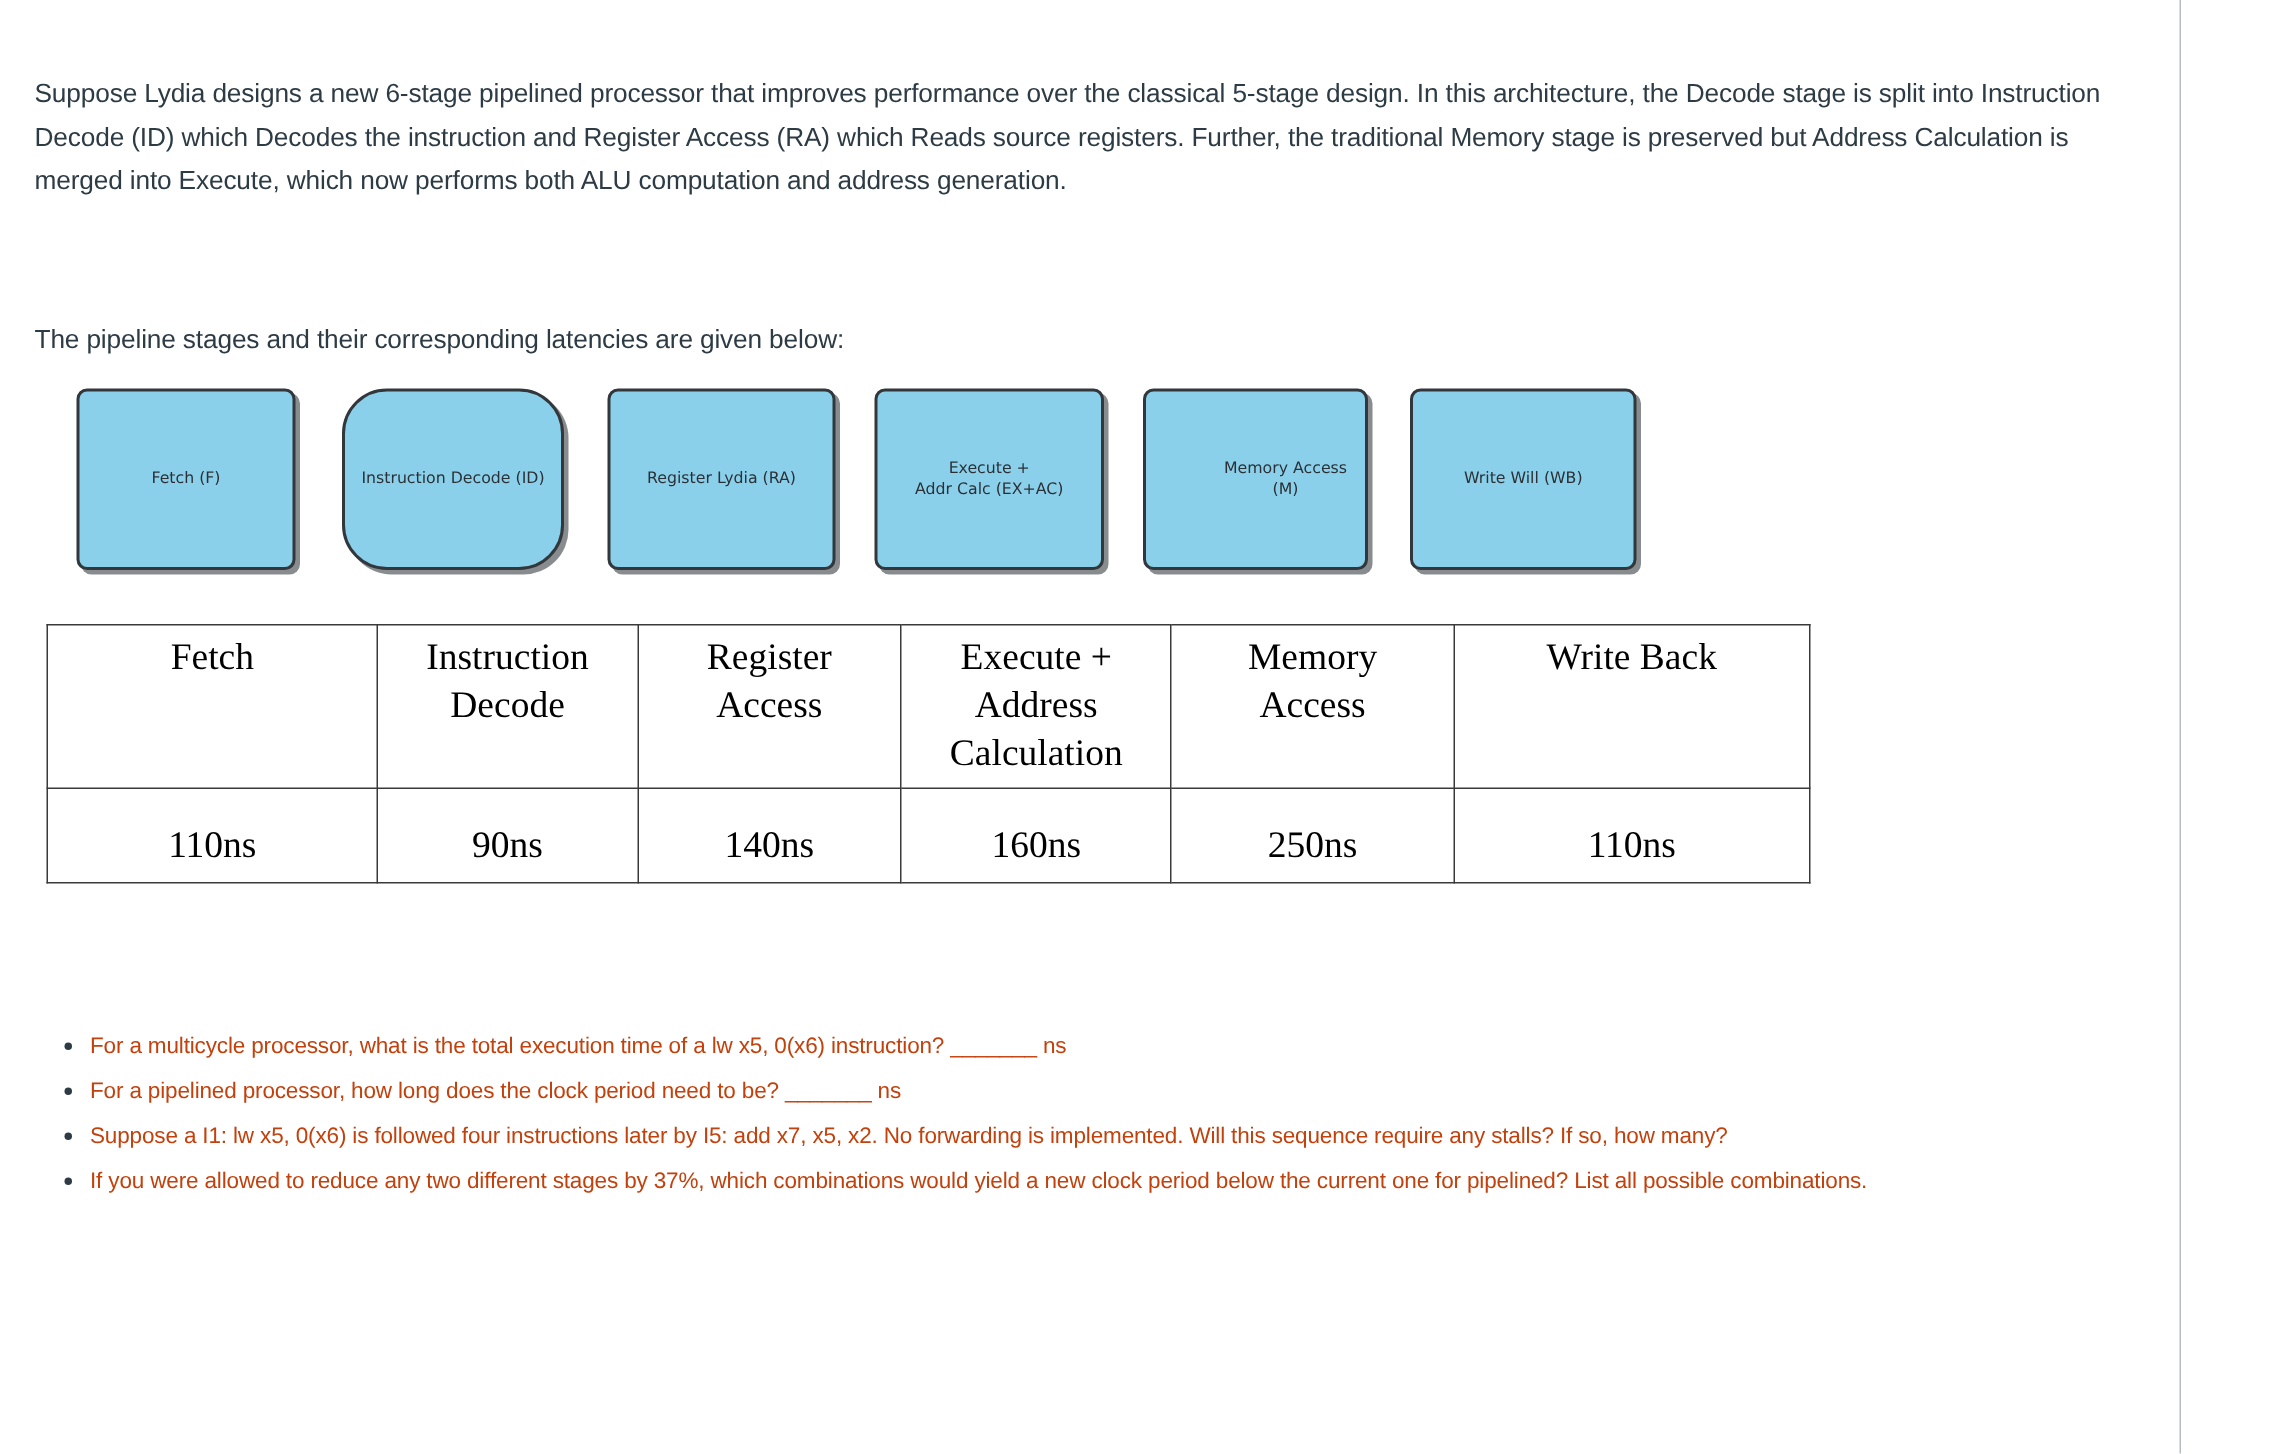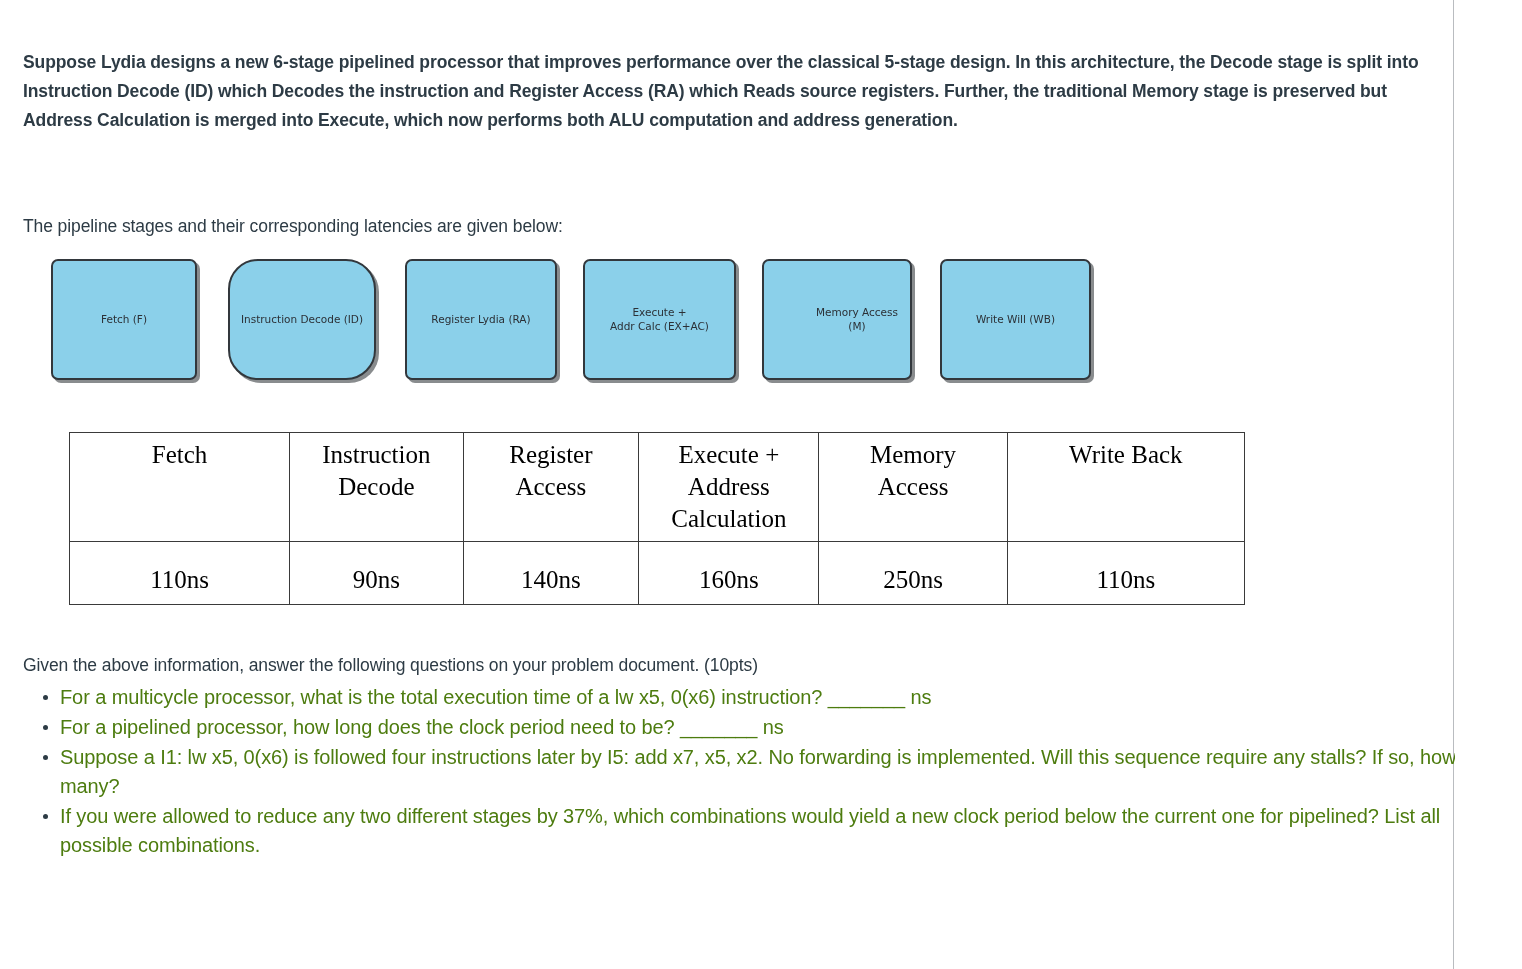--- a/index.html
+++ b/index.html
@@ -38,21 +38,20 @@
     font-family: "Liberation Sans", sans-serif;
     font-size: 17.5px;
     line-height: 29px;
     letter-spacing: -0.1px;
   }
 
   #intro-paragraph {
     left: 23px;
     top: 30px;
     width: 1415px;
-    font-weight: bold;
   }
 
   #stages-lead {
     left: 23px;
     top: 194px;
     width: 1000px;
   }
 
   #given-line {
     left: 23px;
@@ -89,23 +88,22 @@
     color: #2b3036;
     font-weight: 500;
     white-space: pre-line;
     padding: 0 4px;
   }
 
   
   #latency-table-wrap {
     position: absolute;
     left: 31px;
-    top: 432px;
+    top: 416px;
     width: 1396px;
-    margin-left: 38px;
   }
   table.latency-table {
     border-collapse: collapse;
     table-layout: fixed;
     width: 1176px;
     font-family: "Liberation Serif", serif;
     color: #000000;
   }
   table.latency-table td {
     border: 1.6px solid #3a3a3a;
@@ -127,23 +125,23 @@
 
   
   #question-list {
     position: absolute;
     left: 23px;
     top: 683px;
     width: 1415px;
     margin: 0;
     padding: 0 0 0 37px;
     list-style: none;
-    color: #4d7c0f;
+    color: #c2410c;
     font-family: "Liberation Sans", sans-serif;
-    font-size: 20px;
+    font-size: 15px;
     line-height: 29px;
     letter-spacing: -0.1px;
   }
   #question-list li {
     position: relative;
     margin: 0 0 1px 0;
     padding: 0;
   }
   #question-list li::before {
     content: "";
@@ -203,21 +201,20 @@
             <td style="width: 143px;">90ns</td>
             <td style="width: 145px;">140ns</td>
             <td style="width: 149px;">160ns</td>
             <td style="width: 156px;">250ns</td>
             <td style="width: 199px;">110ns</td>
           </tr>
       </tbody>
     </table>
   </div>
 
-  <p class="body-text" id="given-line">Given the above information, answer the following questions on your problem document. (10pts)</p>
 
   <ul id="question-list">
       <li>For a multicycle processor, what is the total execution time of a lw x5, 0(x6) instruction? _______ ns</li>
       <li>For a pipelined processor, how long does the clock period need to be? _______ ns</li>
       <li>Suppose a I1: lw x5, 0(x6) is followed four instructions later by I5: add x7, x5, x2. No forwarding is implemented. Will this sequence require any stalls? If so, how many?</li>
       <li>If you were allowed to reduce any two different stages by 37%, which combinations would yield a new clock period below the current one for pipelined? List all possible combinations.</li>
     </ul>
 
 </div>
 

